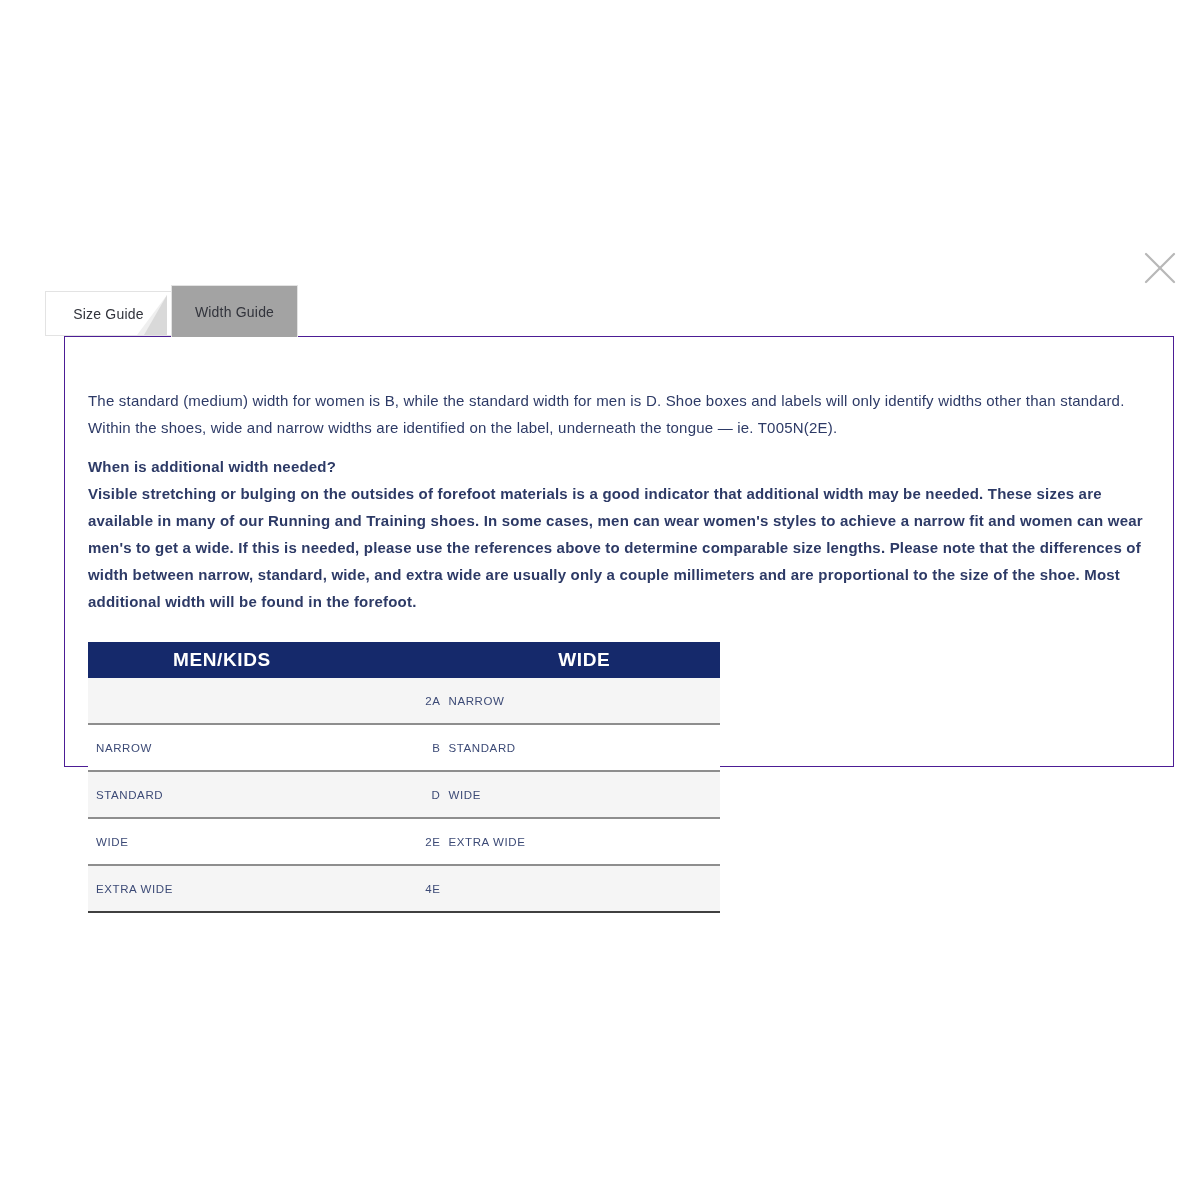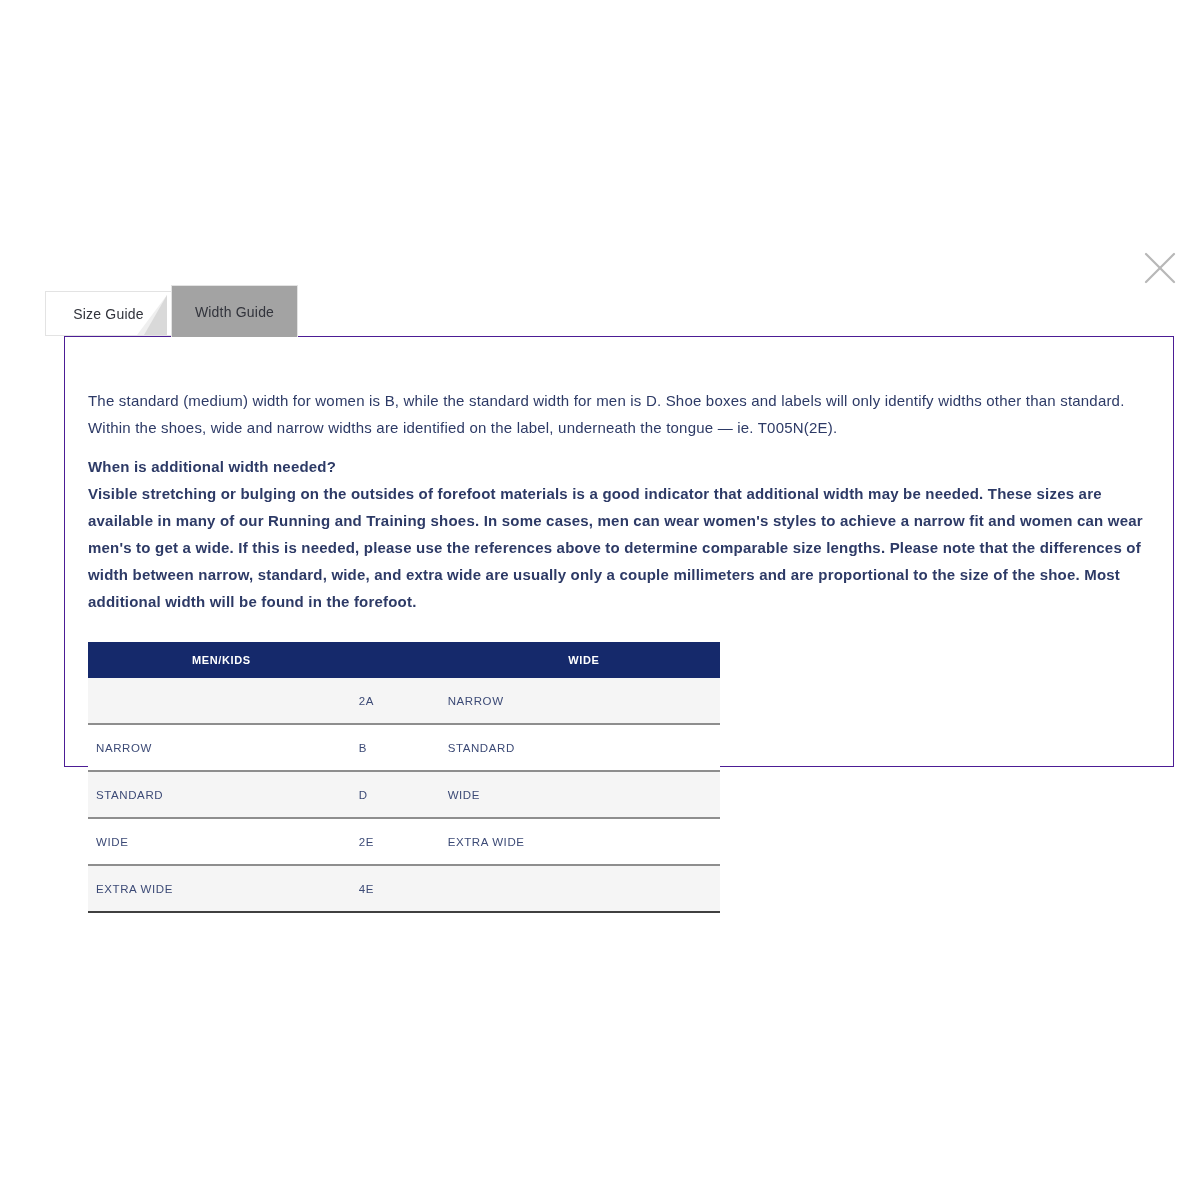--- a/index.html
+++ b/index.html
@@ -117,40 +117,40 @@
   
   .width-table {
     margin-top: 27px;
     width: 632px;
     border-collapse: collapse;
     border-bottom: 2px solid #404040;
   }
   .width-table thead th {
     background: #15296b;
     color: #ffffff;
-    font-size: 11px;
+    font-size: 19px;
     font-weight: bold;
     letter-spacing: 0.6px;
     height: 36px;
     text-align: center;
     padding: 0;
   }
   .width-table td {
     font-size: 11.5px;
     color: #3c4a76;
     letter-spacing: 0.6px;
     height: 45px;
     padding: 0;
     vertical-align: middle;
   }
   .width-table tbody tr { background: #ffffff; }
   .width-table tbody tr:nth-child(odd) { background: #f5f5f5; }
   .width-table tbody tr + tr td { border-top: 2px solid #8e8e8e; }
   .col-men   { width: 262px; padding-left: 8px  !important; }
-  .col-code  { width: 85px;  padding-left: 12px !important; }
+  .col-code  { width: 85px;  padding-left: 12px !important; text-align: right; }
   .col-women { width: 285px; padding-left: 8px  !important; }
 </style>
 </head>
 <body>
 
 <div class="page">
 
   <button class="close-btn" aria-label="Close">
     <svg width="36" height="36" viewBox="0 0 36 36">
       <line x1="4" y1="4" x2="32" y2="32" stroke="#b8b8b8" stroke-width="2.2" stroke-linecap="round"></line>

